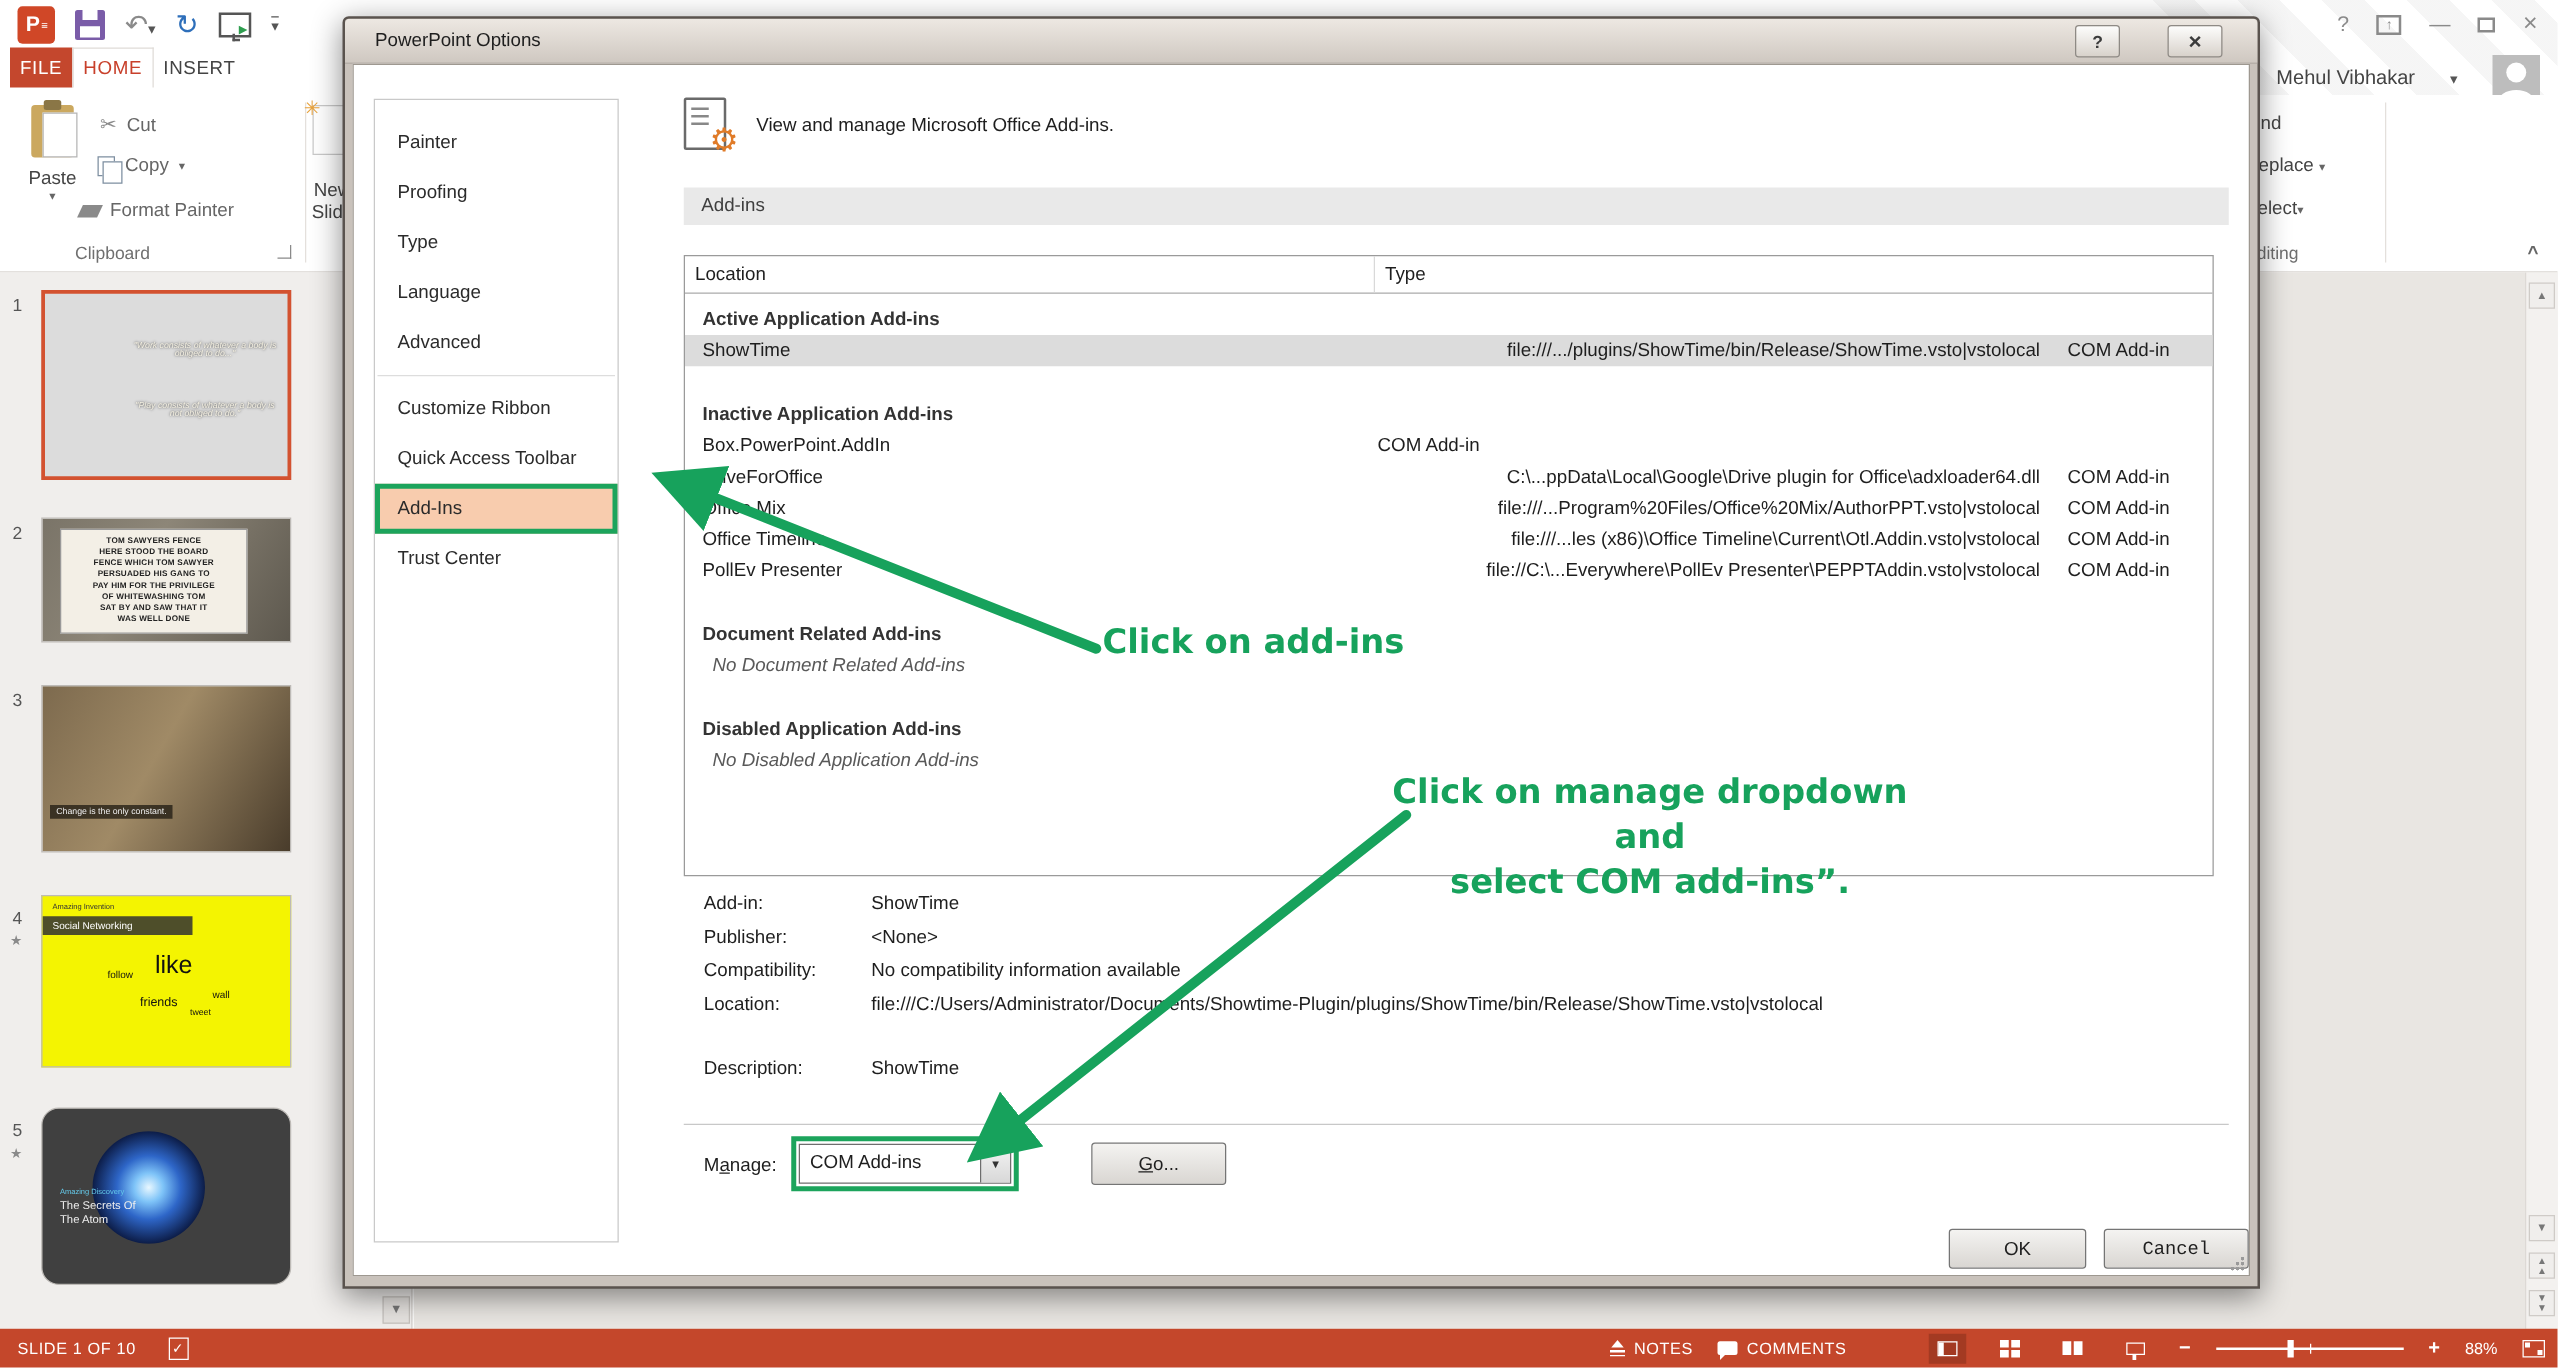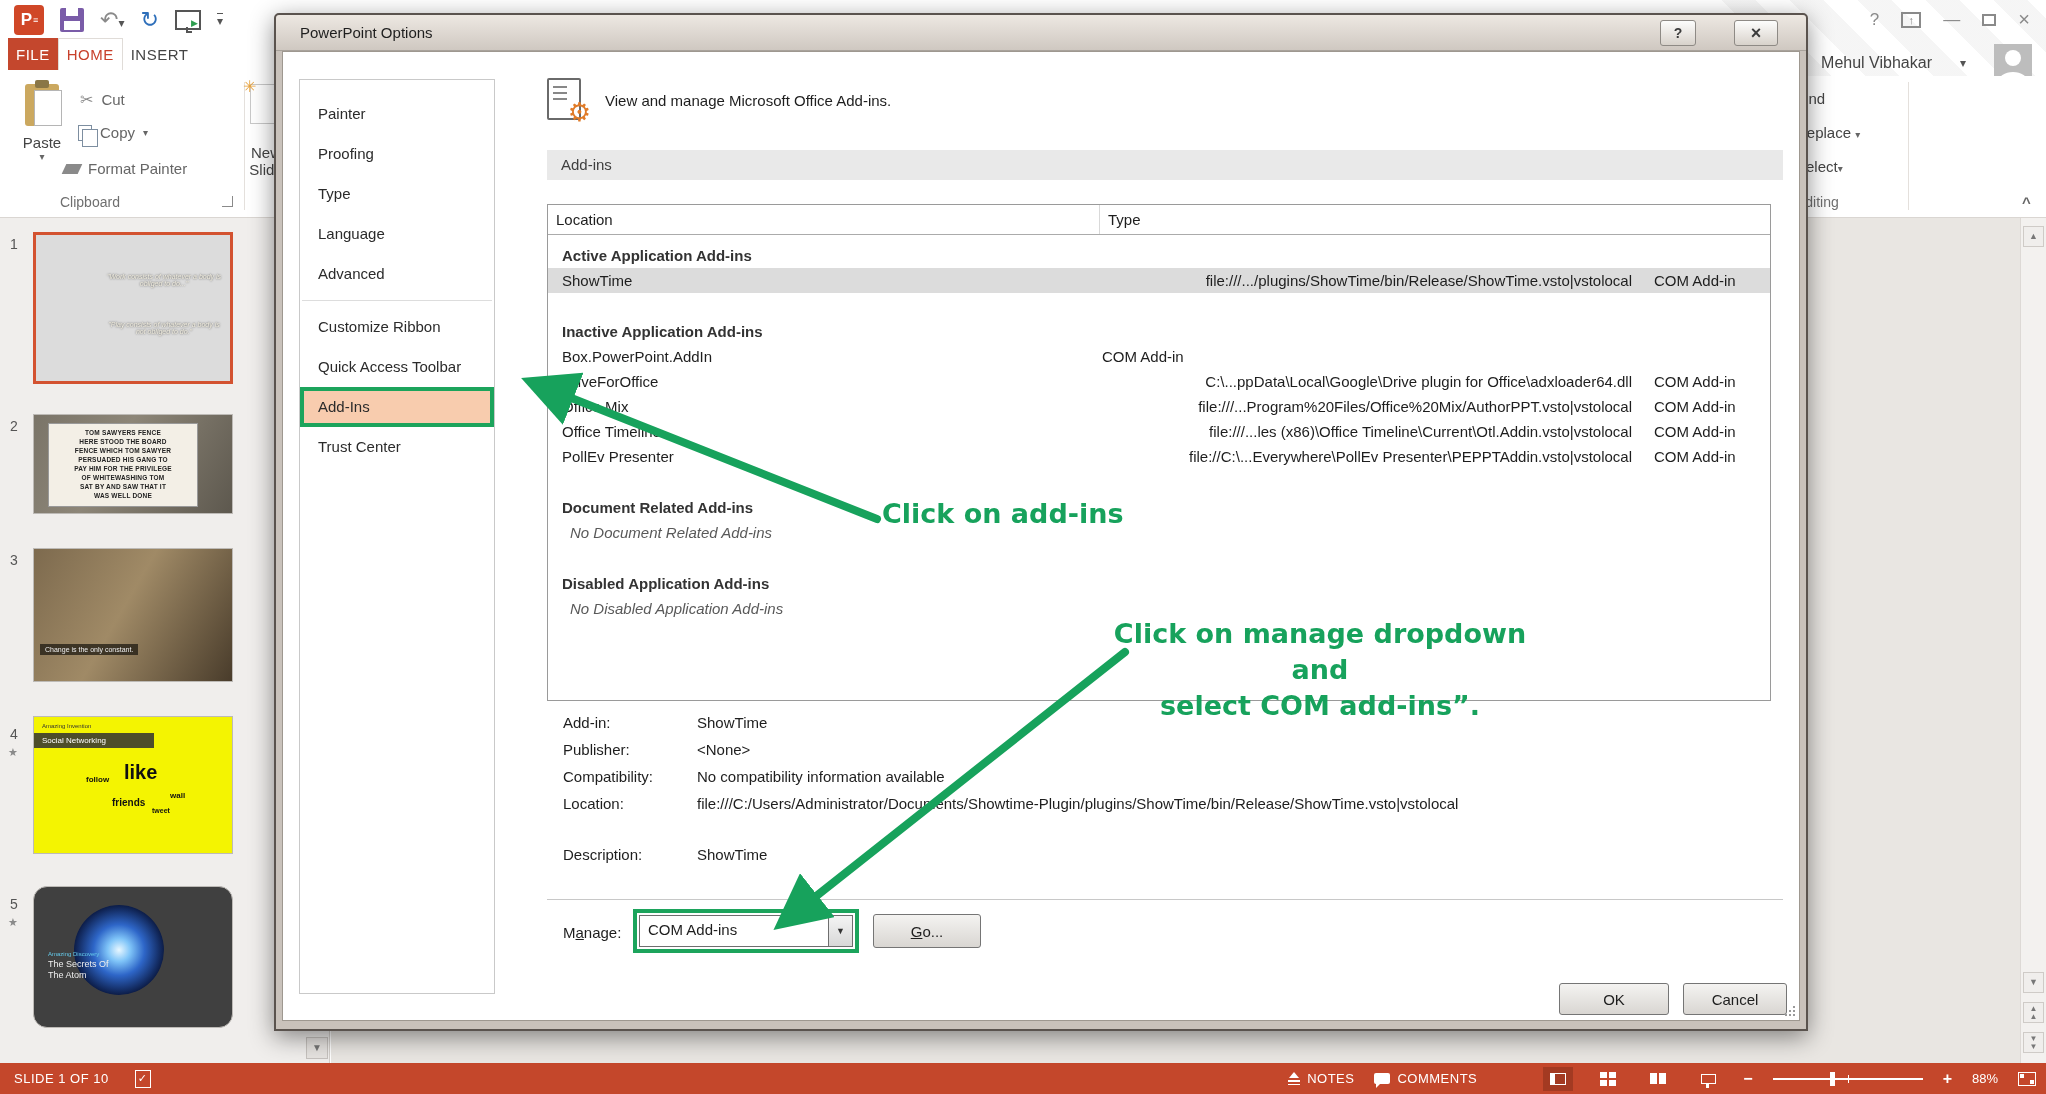--- a/index.html
+++ b/index.html
@@ -68,21 +68,21 @@
   .t1 .q { position:absolute; right:6px; color:#f4f0e2; font-size:7px; font-style:italic; text-align:center; width:120px; text-shadow:0 0 2px #333; }
   .t2 { background:linear-gradient(120deg,#7a7468 0%,#8d8678 40%,#5d584e 100%); }
   .sign { position:absolute; left:14px; top:8px; width:150px; height:84px; background:#F3EFE6; border:1px solid #999; padding-top:4px; text-align:center; }
   .sign div { font-size:6.5px; font-weight:bold; color:#222; line-height:9px; letter-spacing:.2px; }
   .t3 { background:linear-gradient(120deg,#7d6a4e 0%,#a08a66 45%,#493c2b 100%); }
   .t3 .cap { position:absolute; left:6px; bottom:26px; background:rgba(30,25,18,.75); color:#eee; font-size:7px; padding:2px 5px; }
   .t4 { background:#F4F401; }
   .t4 .badge { position:absolute; left:8px; top:6px; font-size:6px; color:#333; }
   .t4 .band { position:absolute; left:0; top:16px; width:120px; height:15px; background:#4E4E2A; color:#fff; font-size:8px; line-height:15px; padding-left:8px; }
   .cloud { position:absolute; left:48px; top:36px; width:130px; height:70px; }
-  .cloud span { position:absolute; color:#111; font-weight:bold; }
+  .cloud span { position:absolute; color:#111; font-weight:normal; }
   .t5 { background:#404040;border-radius:14px; }
   .atom { position:absolute; left:40px; top:18px; width:90px; height:90px; border-radius:50%;
     background:radial-gradient(circle,#E8F7FF 0%,#7FC4F8 18%,#2E66C8 40%,#0D1E4A 70%,rgba(0,0,0,0) 75%); }
   .t5 .badge { position:absolute; left:14px; top:64px; color:#64C8E8; font-size:6px; }
   .t5 .ttl { position:absolute; left:14px; top:72px; color:#eee; font-size:9px; line-height:11px; }
   .panel-scroll { position:absolute; left:306px; bottom:4px; width:22px; height:22px; background:#E6E3E0; border:1px solid #C6C2BE; color:#777; font-size:10px; text-align:center; line-height:20px; }
 
   .canvas { position:absolute; left:331px; top:218px; right:0; bottom:31px; background:#E9E6E2; }
   .vscroll { position:absolute; right:0; top:0; width:26px; bottom:0; background:#F3F1EF; border-left:1px solid #DDD9D5; }
   .sbtn { position:absolute; left:2px; width:21px; height:21px; background:#F0EEEC; border:1px solid #CFCBC7; color:#777; font-size:9px; text-align:center; line-height:19px; }
@@ -154,29 +154,29 @@
   .grp { font-weight:bold; color:#333; }
   .sel { background:#DCDCDC; }
   .empty-line { font-style:italic; color:#595959; padding-left:22px; }
   .spacer { height:26px; }
 
   .det-row { position:absolute; font-size:15px; color:#1e1e1e; }
   .det-label { display:inline-block; width:134px; }
   .hline { position:absolute; left:40px; width:1236px; top:835px; border-top:1px solid #C8C8C8; }
 
   .manage-label { position:absolute; left:56px; top:860px; font-size:15px; color:#1e1e1e; }
-  .manage-wrap { position:absolute; left:126px; top:845px; width:226px; height:44px; border:4px solid #1CA45C; background:#fff; display:flex; }
+  .manage-wrap { position:absolute; left:126px; top:845px; width:182px; height:44px; border:4px solid #1CA45C; background:#fff; display:flex; }
   .combo { flex:1; display:flex; border:1px solid #6E6E6E; margin:2px; }
   .combo-text { flex:1; font-size:15px; line-height:28px; padding-left:8px; color:#1e1e1e; white-space:nowrap; }
   .combo-arrow { width:24px; border-left:1px solid #6E6E6E; background:linear-gradient(#F4F4F4,#D8D8D8); display:flex; align-items:center; justify-content:center; font-size:9px; color:#333; }
   .btn { background:linear-gradient(#F4F3F1,#D9D6D2); border:1px solid #757575; border-radius:3px; font-size:15px; color:#1e1e1e; display:flex; align-items:center; justify-content:center; }
   .go-btn { position:absolute; left:366px; top:850px; width:108px; height:34px; }
   .go-btn u, .manage-label u { text-decoration:underline; }
   .ok-btn { position:absolute; left:1276px; top:931px; width:110px; height:32px; }
-  .cancel-btn { position:absolute; left:1400px; top:931px; width:104px; height:32px; }
+  .cancel-btn { position:absolute; left:1400px; top:931px; width:116px; height:32px;font-family:Liberation Mono, monospace; }
   .grip { position:absolute; right:3px; bottom:3px; width:12px; height:12px;
     background:radial-gradient(circle at 2px 10px,#9a9a9a 1.3px,transparent 1.5px),
                radial-gradient(circle at 6px 6px,#9a9a9a 1.3px,transparent 1.5px),
                radial-gradient(circle at 10px 2px,#9a9a9a 1.3px,transparent 1.5px),
                radial-gradient(circle at 6px 10px,#9a9a9a 1.3px,transparent 1.5px),
                radial-gradient(circle at 10px 6px,#9a9a9a 1.3px,transparent 1.5px),
                radial-gradient(circle at 10px 10px,#9a9a9a 1.3px,transparent 1.5px); }
 
   
   .anno { position:absolute; z-index:60; color:#17A25C; font-weight:bold; font-family:"DejaVu Sans", sans-serif; }

